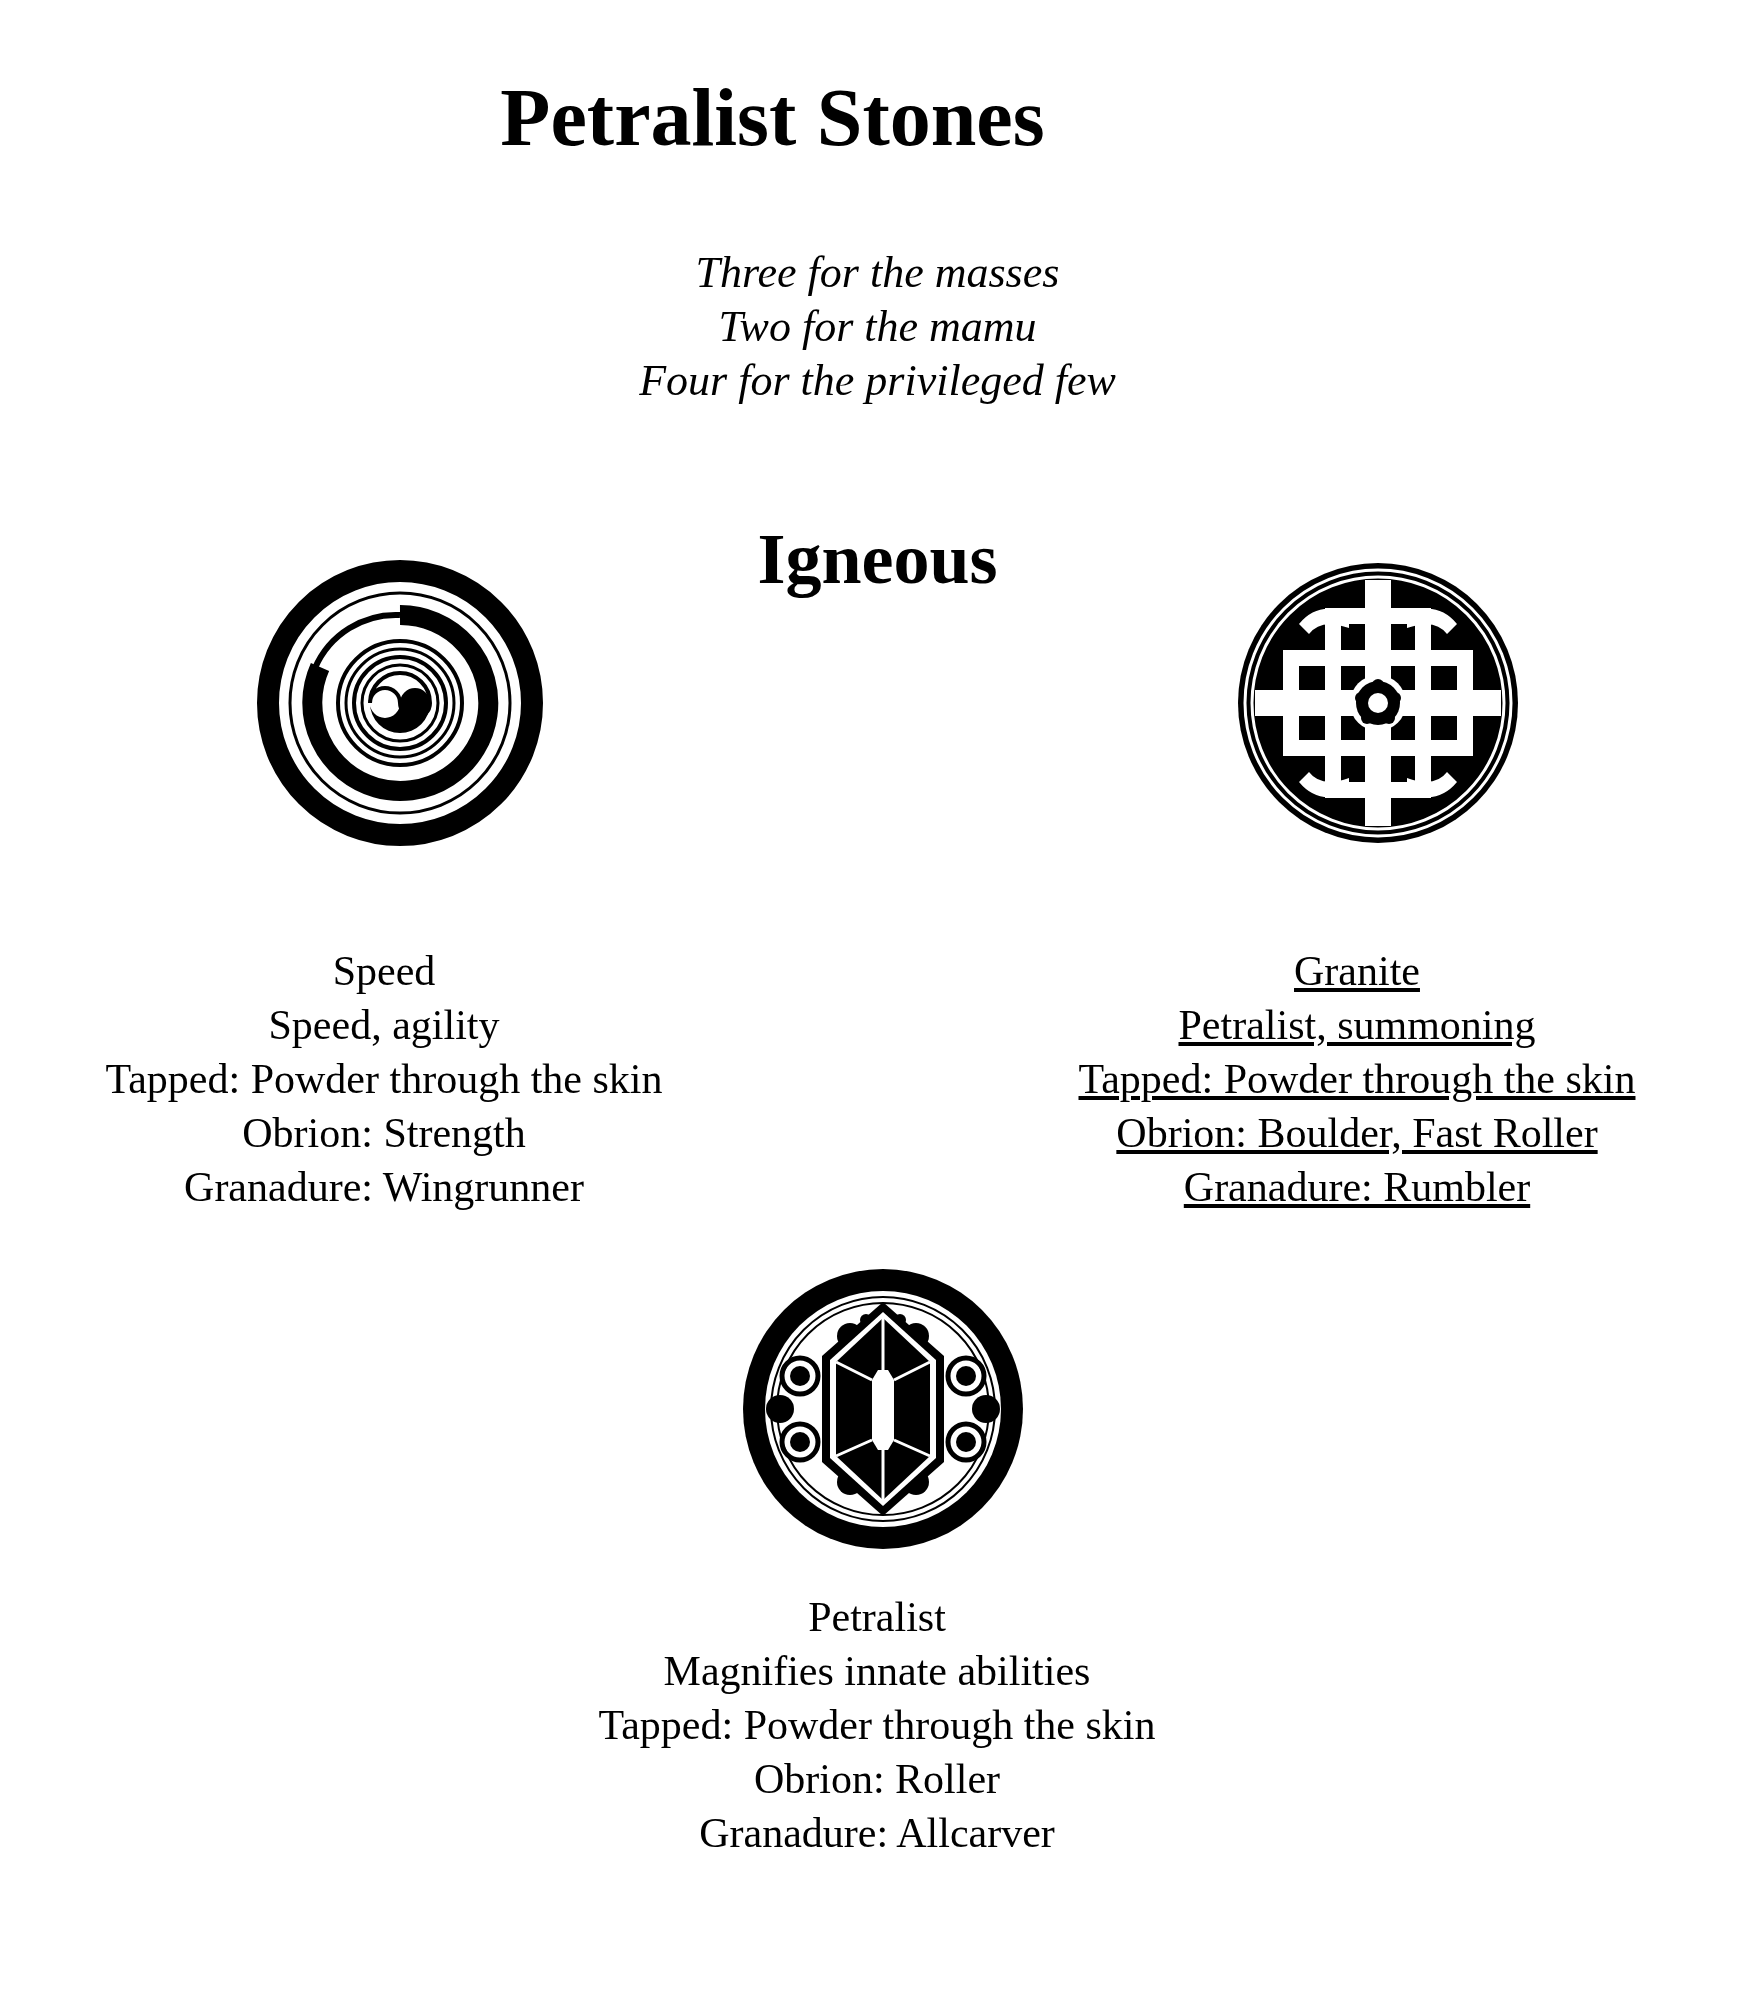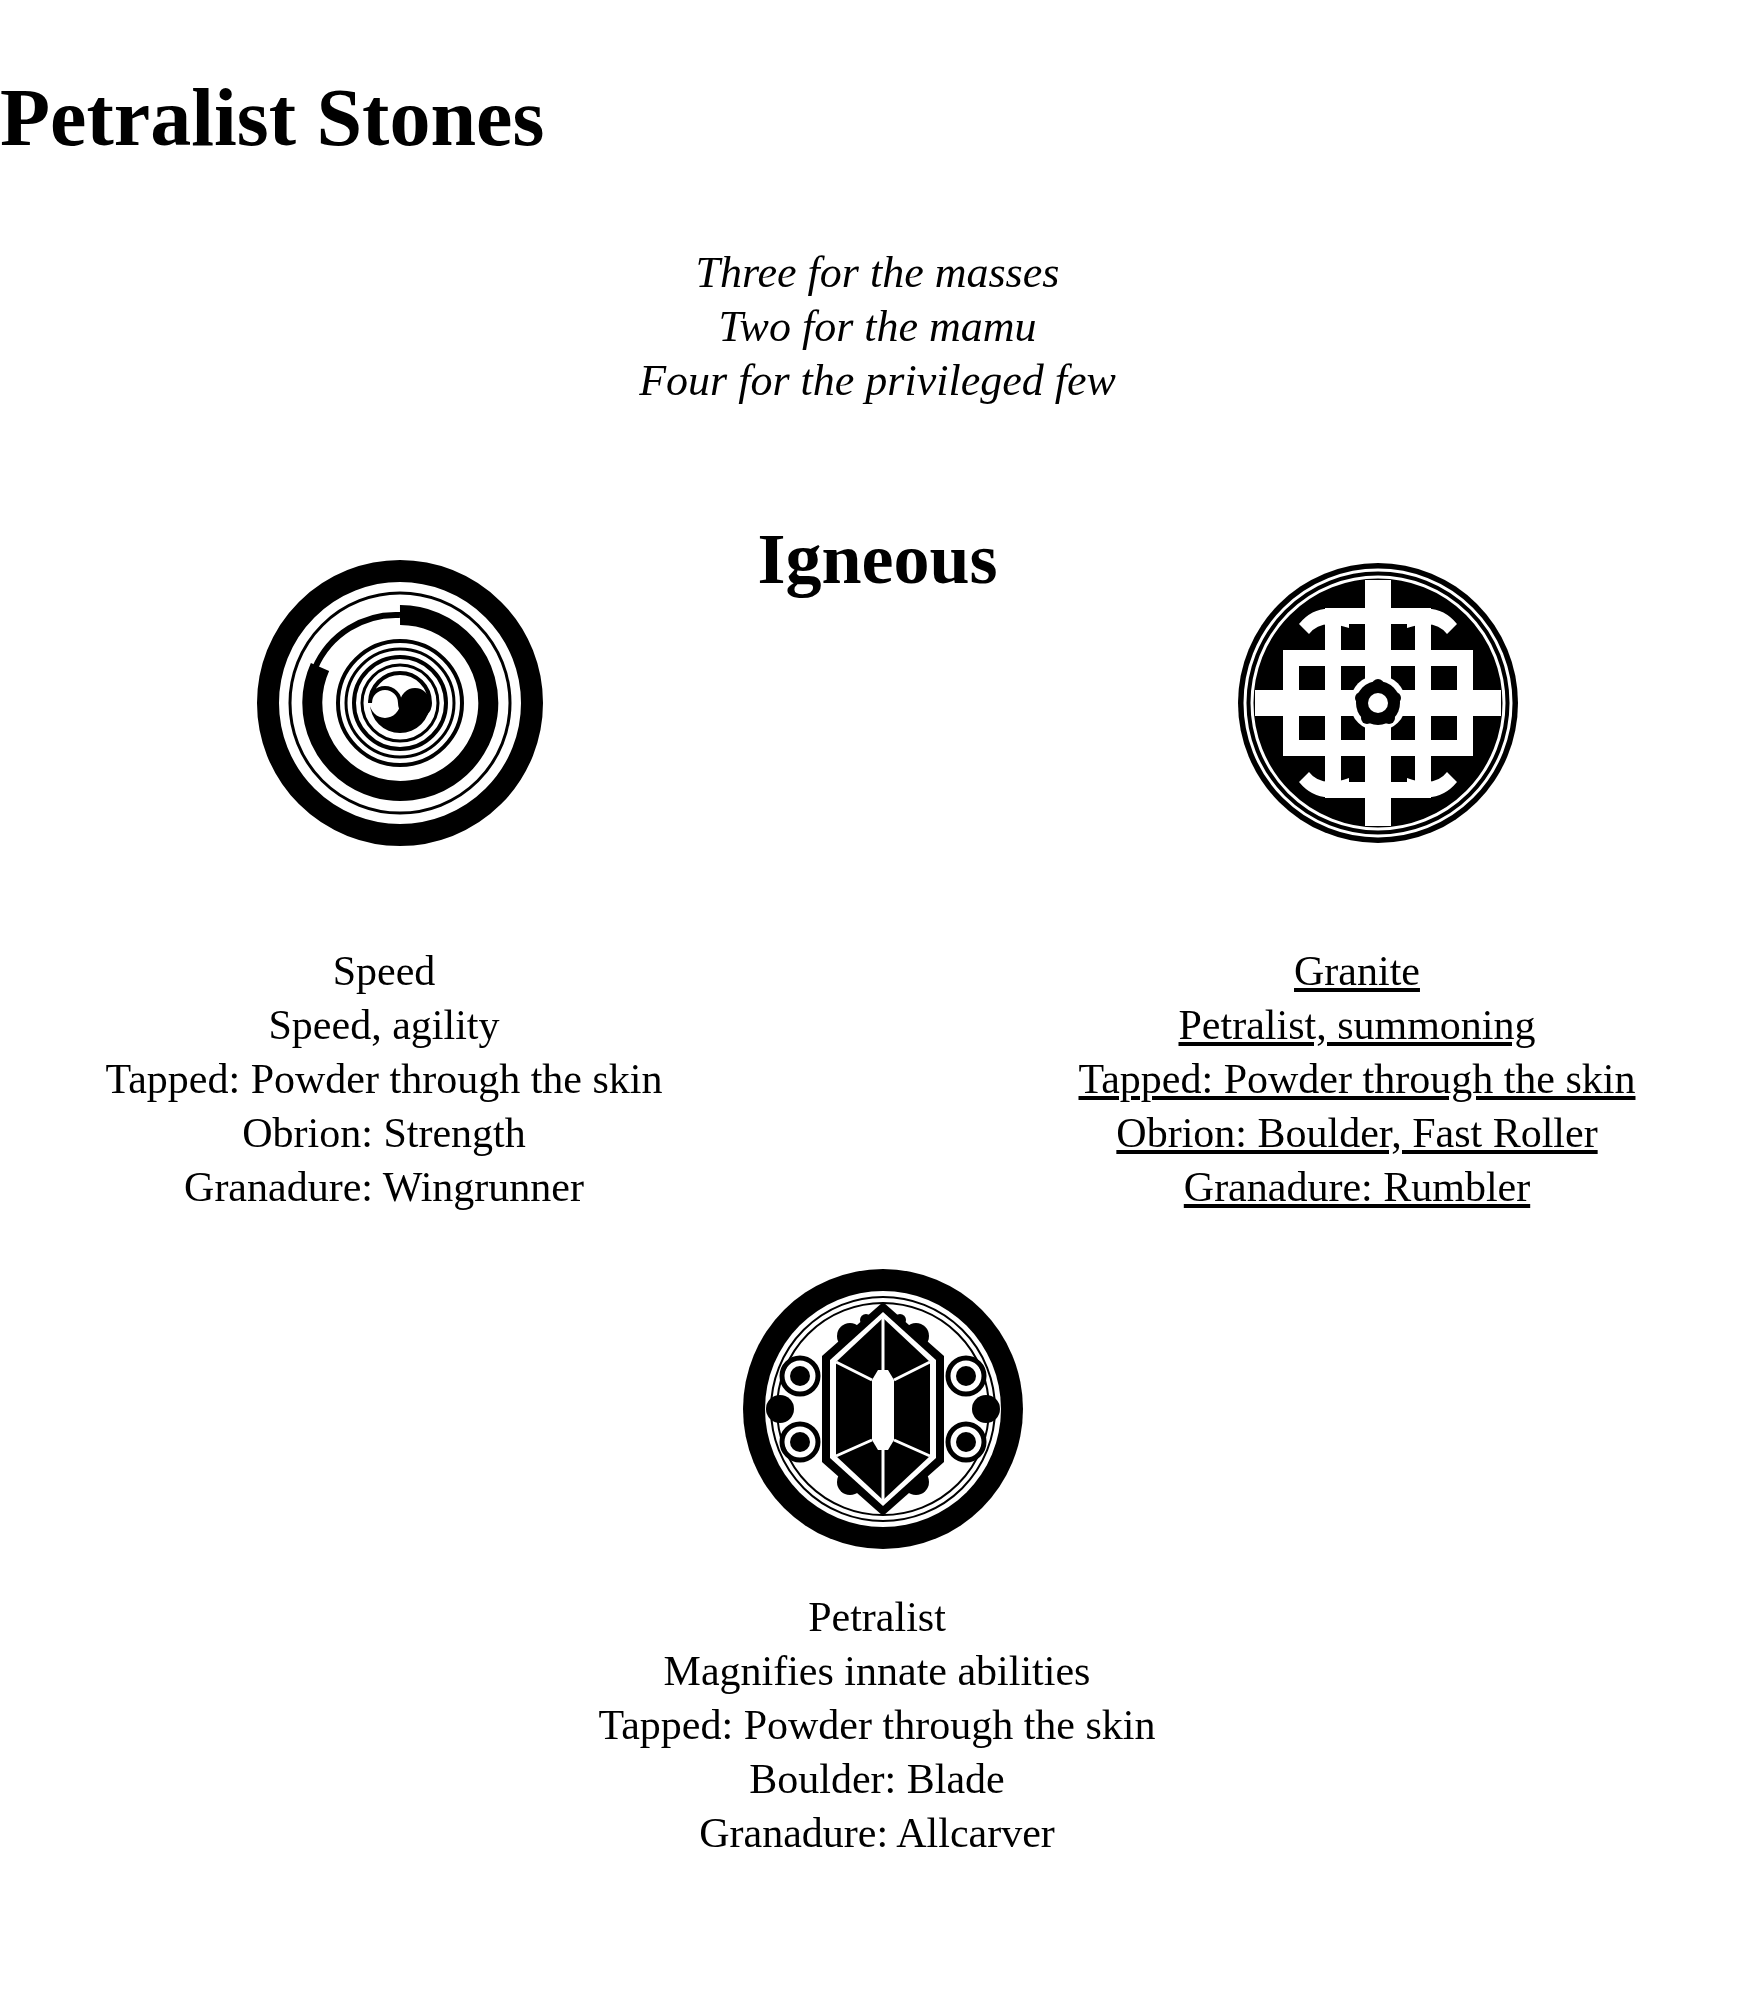--- a/index.html
+++ b/index.html
@@ -2,21 +2,21 @@
 <html><head>
 <meta charset="utf-8">
 <style>
   html, body { margin: 0; padding: 0; background: #ffffff; }
   body {
     width: 1755px; height: 2000px; position: relative; overflow: hidden;
     font-family: "Liberation Serif", "DejaVu Serif", serif; color: #000000;
   }
   .title {
     position: absolute; left: 0; width: 1545px; top: 68px;
-    font-weight: bold; font-size: 82px; line-height: 100px;
+    text-align: center; font-weight: bold; font-size: 82px; line-height: 100px;
   }
   .verse {
     position: absolute; left: 0; width: 1755px; top: 246px;
     text-align: center; font-style: italic; font-size: 44px; line-height: 54px;
   }
   .verse div { margin: 0; }
   .section-heading {
     position: absolute; left: 0; width: 1755px; top: 482px;
     text-align: center; font-weight: bold; font-size: 72px; line-height: 90px; margin-top: 32px;
   }
@@ -144,15 +144,15 @@
     <line x1="192" y1="192" x2="156" y2="176" stroke="#fff" stroke-width="3"></line>
     <line x1="145" y1="54" x2="145" y2="106" stroke="#fff" stroke-width="3"></line>
     <line x1="145" y1="186" x2="145" y2="236" stroke="#fff" stroke-width="3"></line>
   </svg>
 </div>
 
 <div class="stone-text" style="left:497px; top:1590px;">
   <div>Petralist</div>
   <div>Magnifies innate abilities</div>
   <div>Tapped: Powder through the skin</div>
-  <div>Boulder: Blade</div>
+  <div>Obrion: Roller</div>
   <div>Granadure: Allcarver</div>
 </div>
 
 </body></html>

